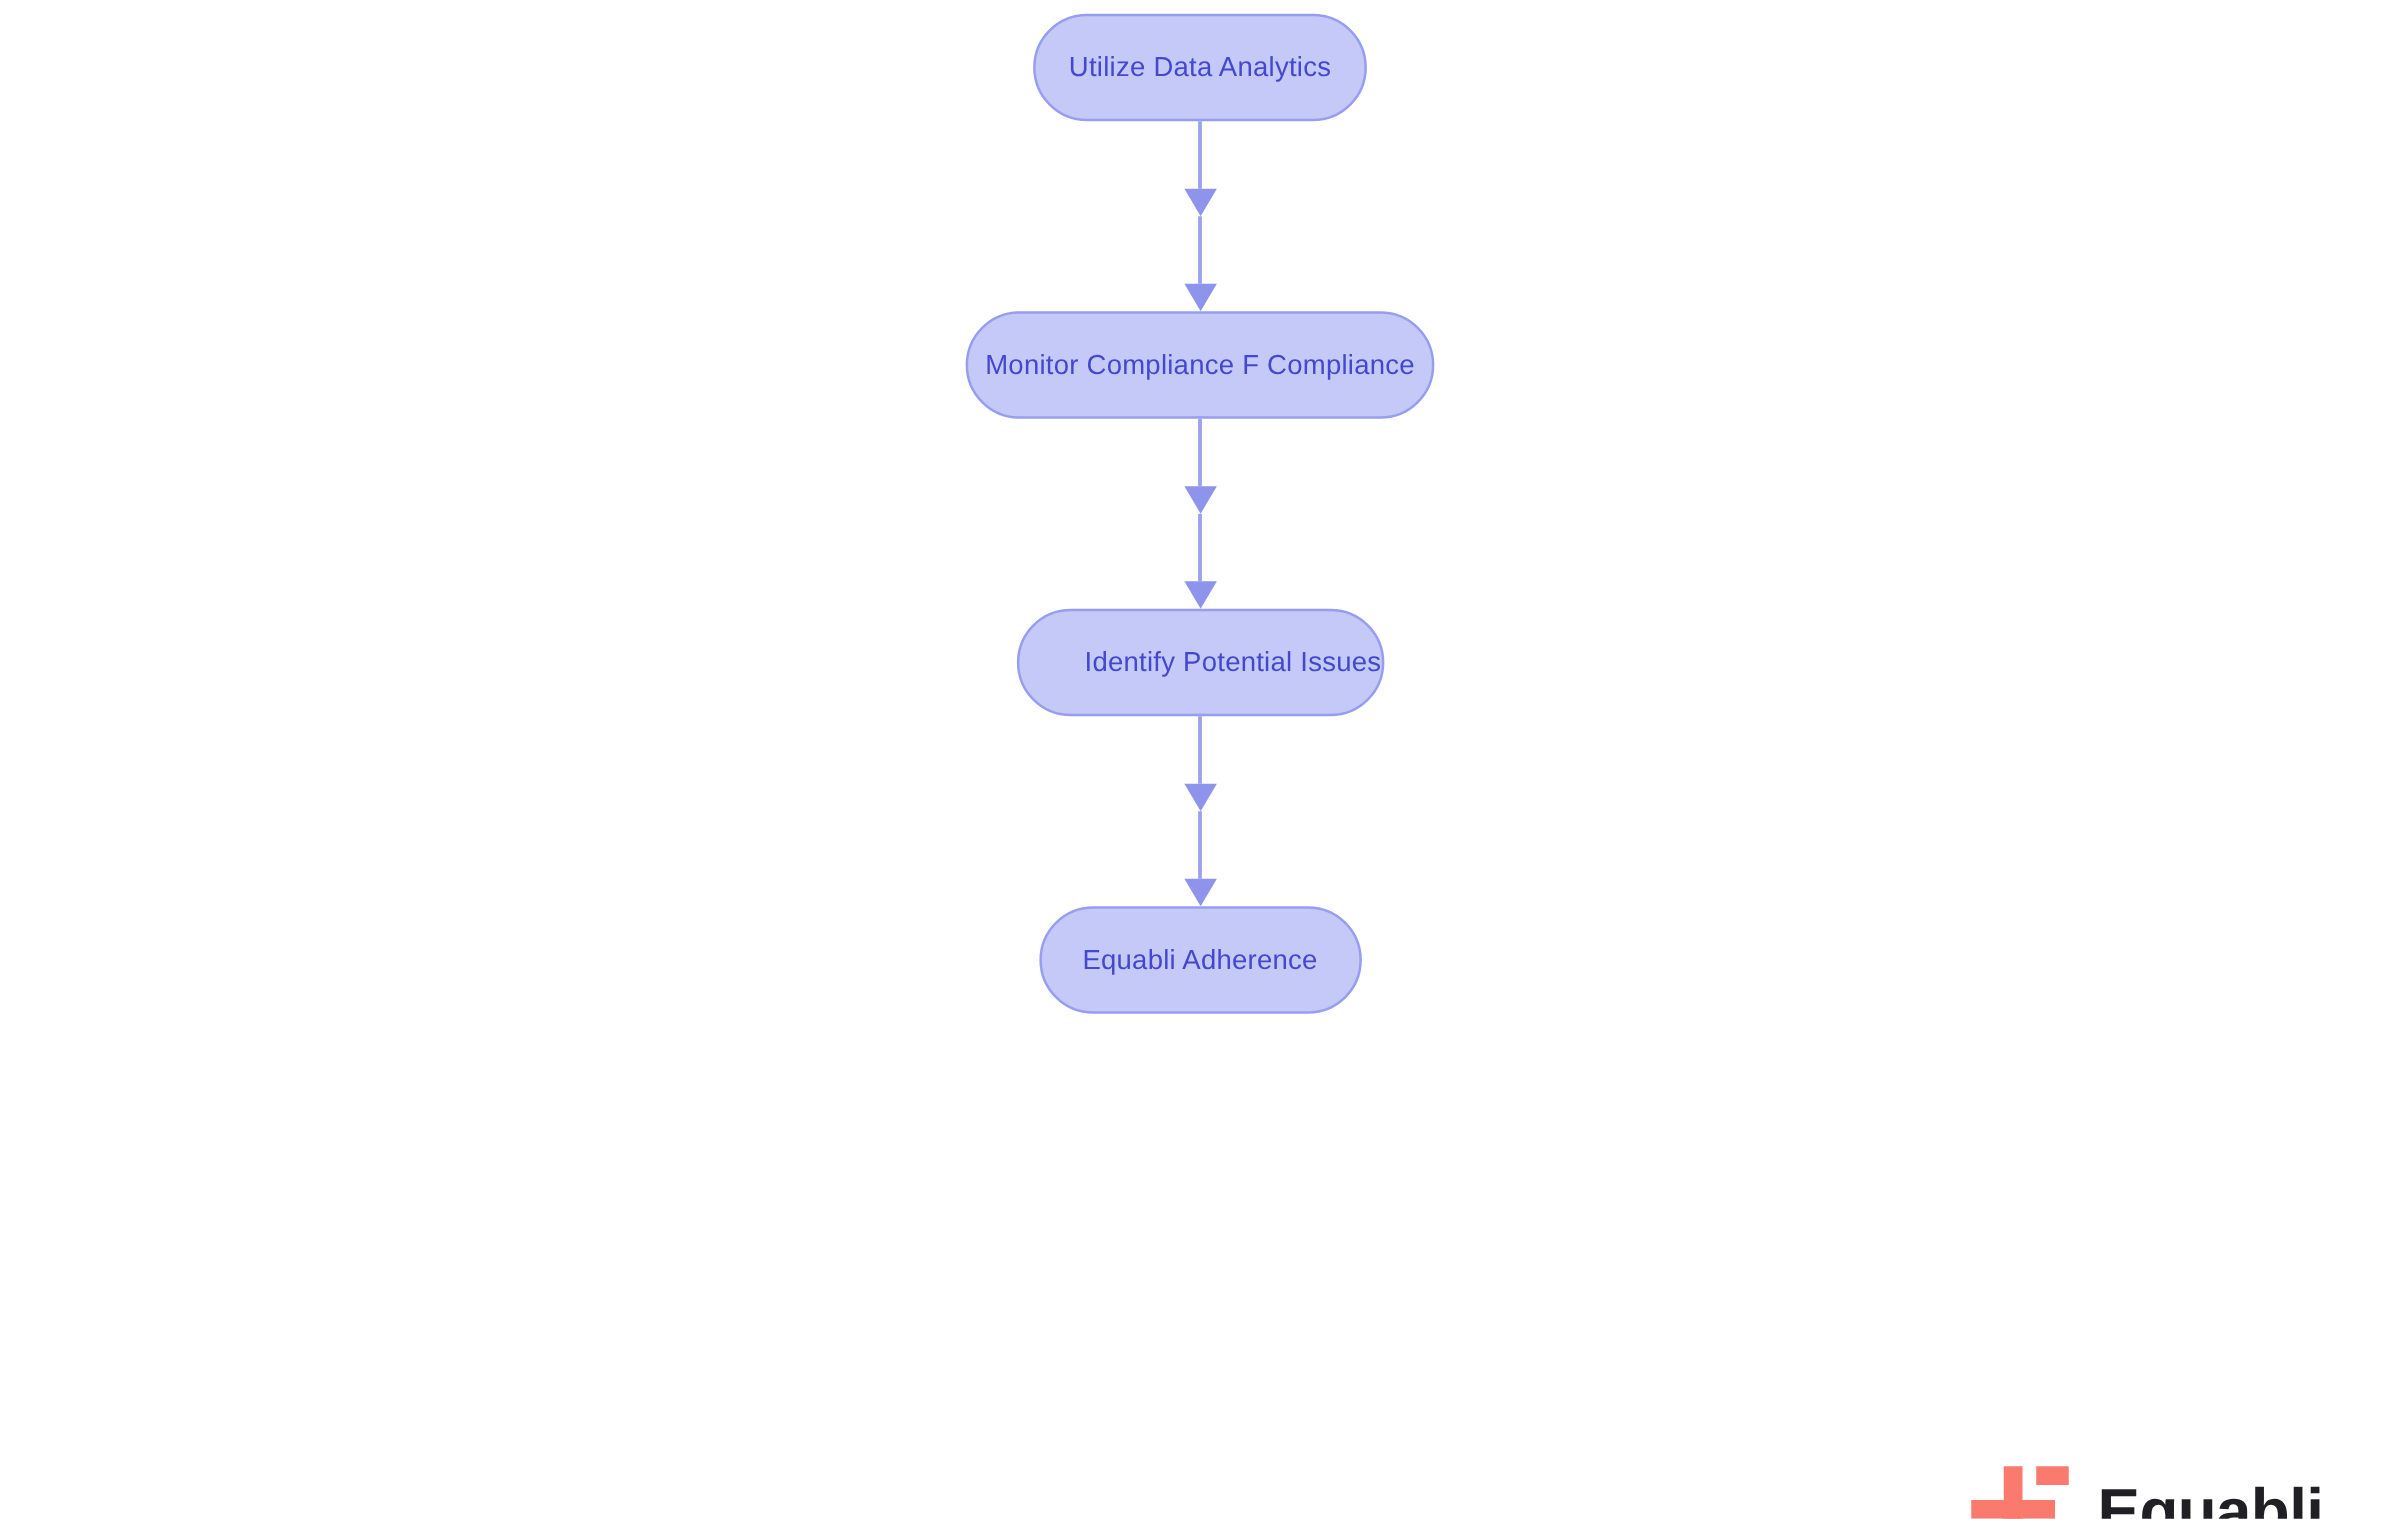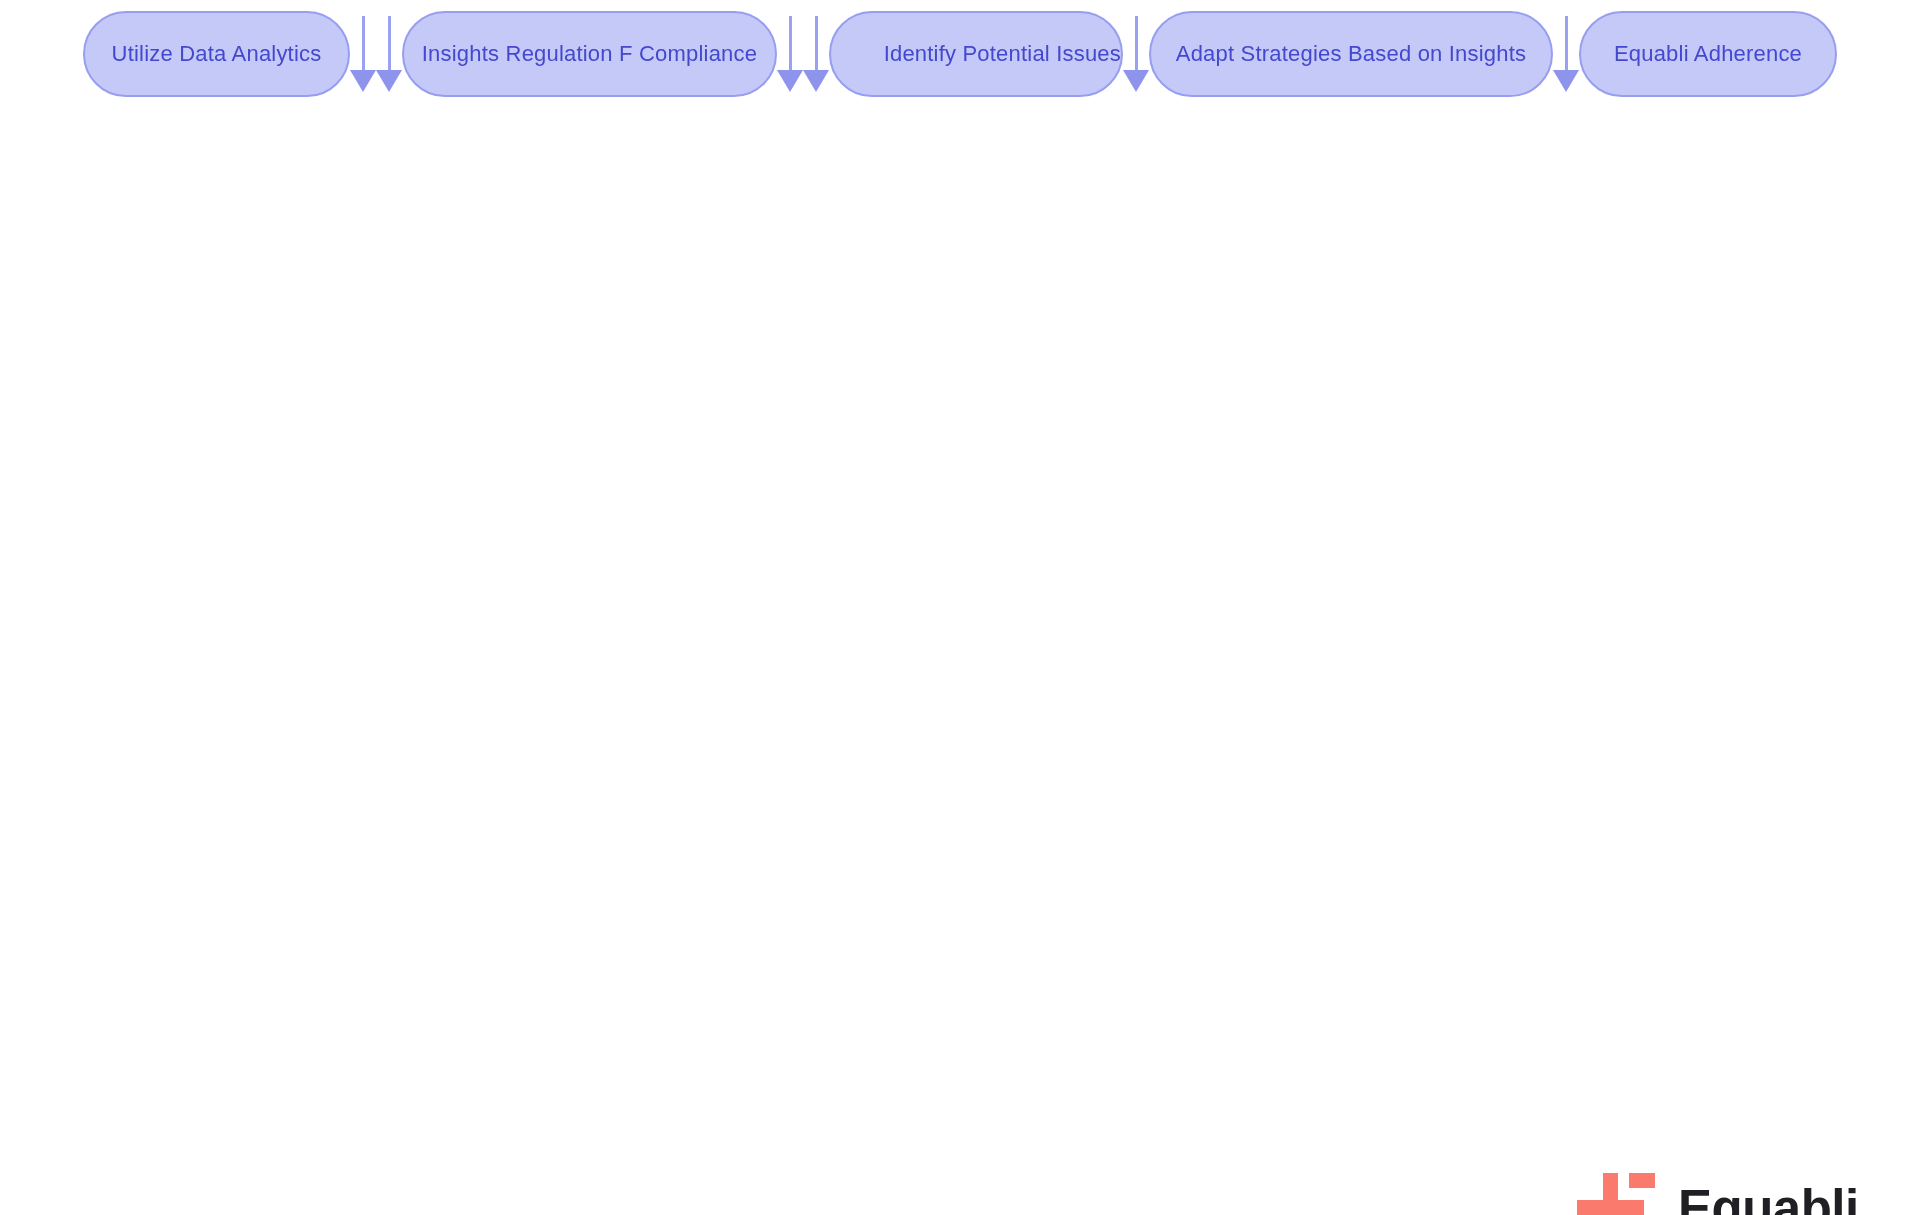--- a/index.html
+++ b/index.html
@@ -13,21 +13,21 @@
     position: relative;
     overflow: hidden;
     font-family: "Liberation Sans", sans-serif;
   }
   .flowchart {
     position: absolute;
     left: 960px;
     top: 11px;
     transform: translateX(-50%);
     display: flex;
-    flex-direction: row;
+    flex-direction: column;
     align-items: center;
   }
   .node {
     height: 86px;
     box-sizing: border-box;
     background: var(--node-fill);
     border: 2px solid var(--node-border);
     border-radius: 43px;
     display: flex;
     align-items: center;
@@ -100,39 +100,36 @@
     </div>
     <div class="arrow">
       <div class="arrow-line"></div>
       <div class="arrow-head"></div>
     </div>
     <div class="arrow">
       <div class="arrow-line"></div>
       <div class="arrow-head"></div>
     </div>
     <div class="node" style="width: 375px;">
-      <span>Insights Regulation F Compliance</span>
+      <span>Monitor Compliance F Compliance</span>
     </div>
     <div class="arrow">
       <div class="arrow-line"></div>
       <div class="arrow-head"></div>
     </div>
     <div class="arrow">
       <div class="arrow-line"></div>
       <div class="arrow-head"></div>
     </div>
     <div class="node" style="width: 294px; justify-content: flex-end;">
       <span>Identify Potential Issues</span>
     </div>
     <div class="arrow">
       <div class="arrow-line"></div>
       <div class="arrow-head"></div>
-    </div>
-    <div class="node" style="width: 404px;">
-      <span>Adapt Strategies Based on Insights</span>
     </div>
     <div class="arrow">
       <div class="arrow-line"></div>
       <div class="arrow-head"></div>
     </div>
     <div class="node" style="width: 258px;">
       <span>Equabli Adherence</span>
     </div>
   </div>
 

